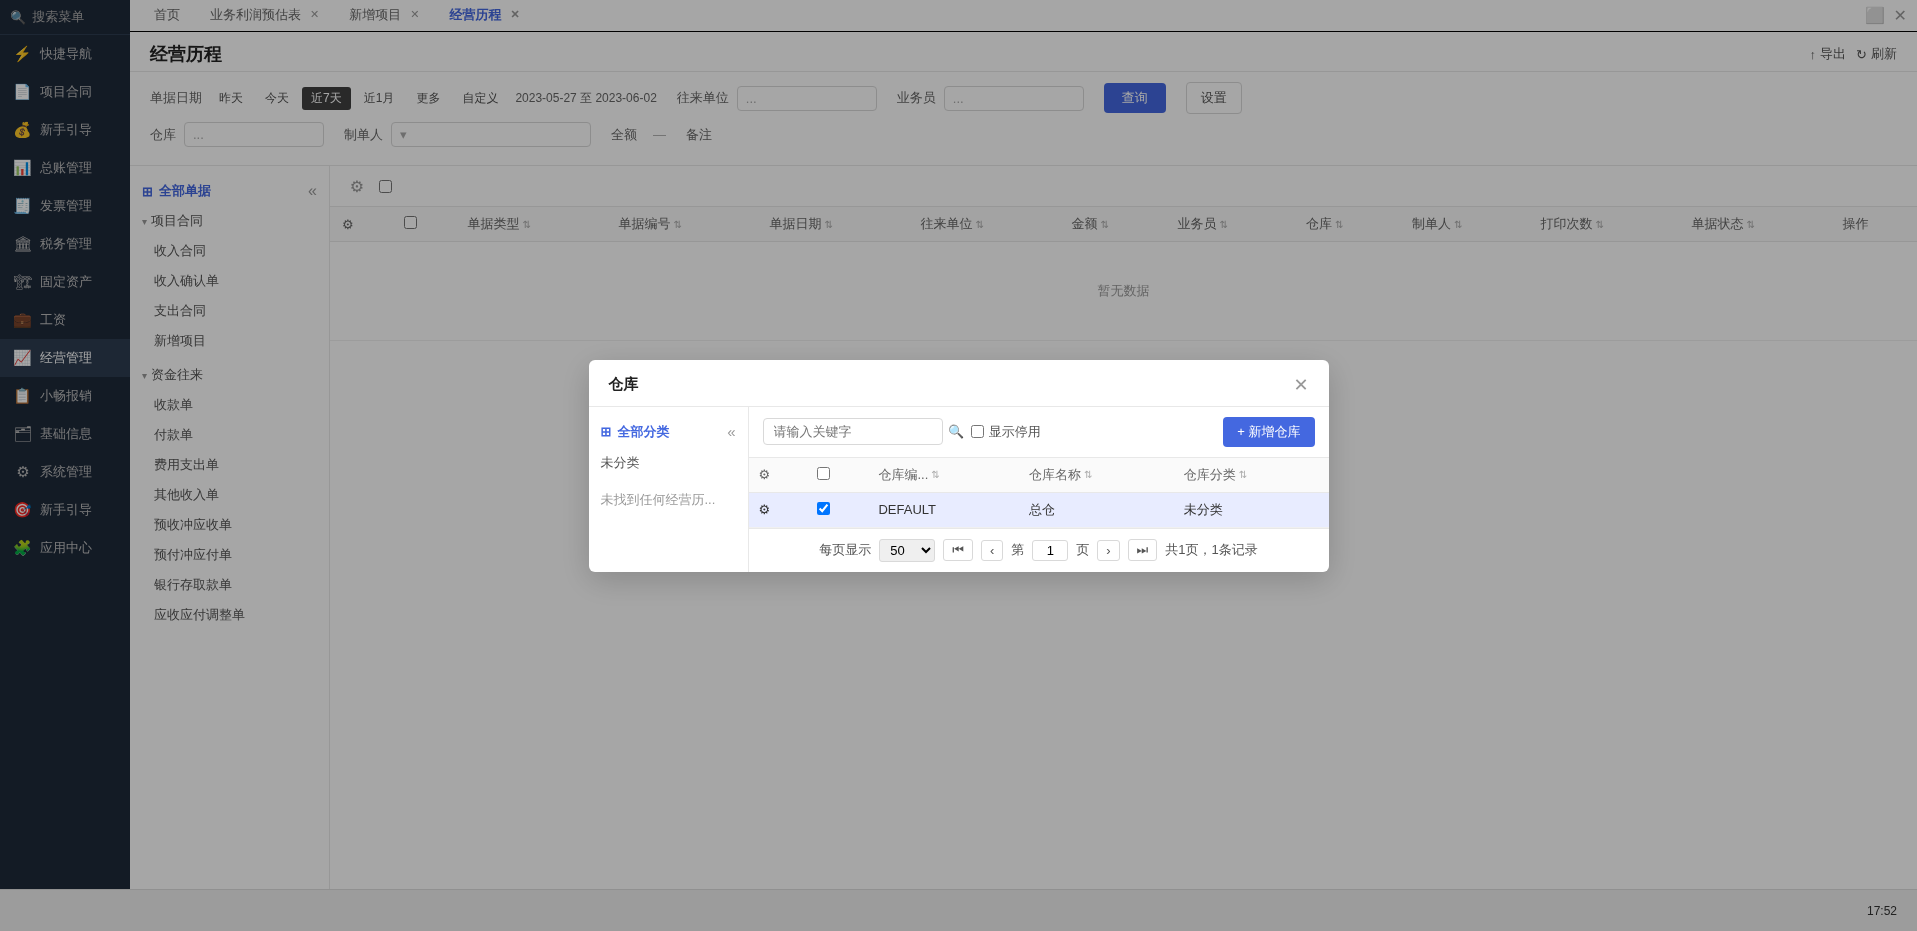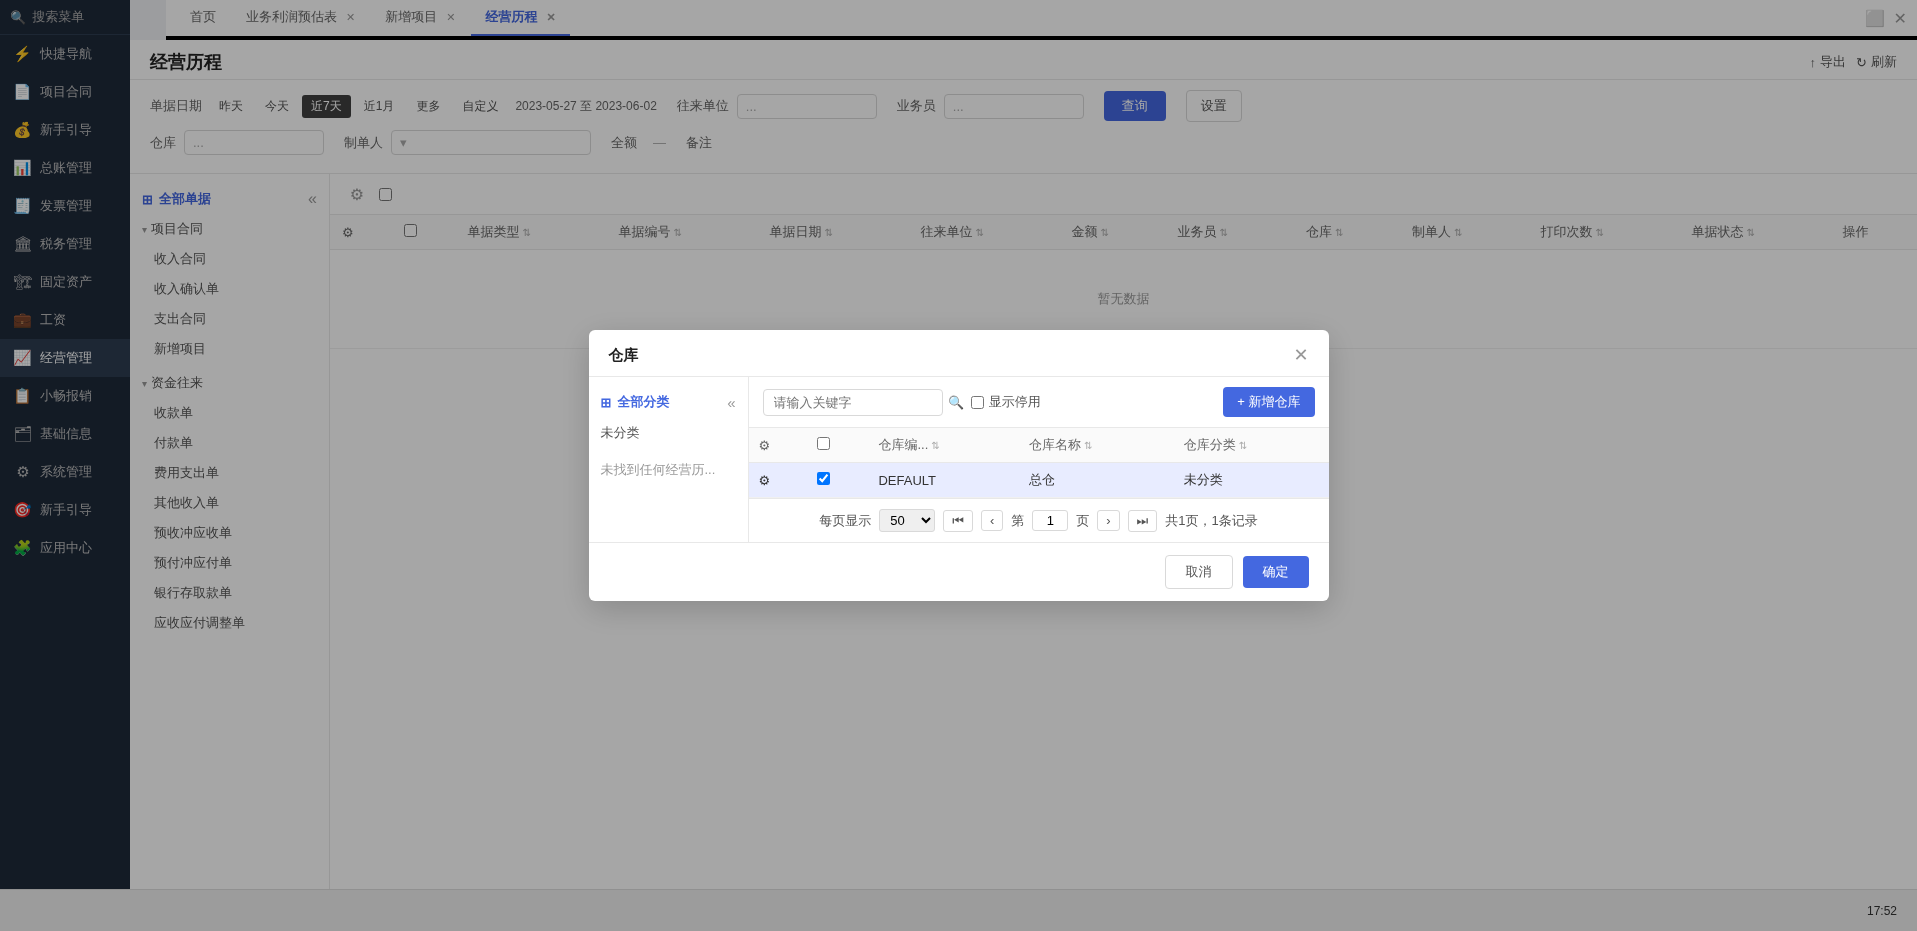--- a/index.html
+++ b/index.html
@@ -16,21 +16,21 @@
     .sidebar-item { display: flex; align-items: center; gap: 8px; padding: 10px 14px; cursor: pointer; font-size: 13px; color: #bbb; }
     .sidebar-item.active { background: #2d3d50; color: #fff; }
     .sidebar-item .icon { width: 18px; height: 18px; display: flex; align-items: center; justify-content: center; font-size: 15px; }
     .sidebar-bottom { border-top: 1px solid #2d3d50; padding: 10px; display: flex; justify-content: space-between; align-items: center; }
     .sidebar-bottom-icon { color: #aaa; font-size: 14px; cursor: pointer; }
 
     
     .main-area { flex: 1; display: flex; flex-direction: column; background: #f0f2f5; overflow: hidden; }
 
     
-    .tab-bar { background: #fff; display: flex; align-items: center; border-bottom: 4px solid #000000; padding: 0 10px; height: 40px; justify-content: space-between; margin-left: 36px; }
+    .tab-bar { background: #fff; display: flex; align-items: center; border-bottom: 1px solid #000000; padding: 0 10px; height: 32px; justify-content: space-between; }
     .tabs { display: flex; align-items: center; gap: 2px; }
     .tab { padding: 8px 14px; cursor: pointer; font-size: 13px; color: #666; border-bottom: 2px solid transparent; display: flex; align-items: center; gap: 5px; }
     .tab.active { color: #4468e0; border-bottom: 2px solid #4468e0; font-weight: bold; }
     .tab .close-x { font-size: 11px; color: #999; margin-left: 4px; }
     .tab-bar-right { display: flex; align-items: center; gap: 8px; color: #999; font-size: 16px; }
 
     
     .page-header { padding: 10px 20px 5px; display: flex; align-items: center; justify-content: space-between; background: #fff; border-bottom: 1px solid #e8e8e8; }
     .page-title { font-size: 18px; font-weight: bold; color: #222; }
     .page-actions { display: flex; gap: 10px; align-items: center; }
@@ -486,22 +486,18 @@
           <span>第</span>
           <input class="modal-page-input" type="text" value="1" style="">
           <span>页</span>
           <button class="modal-page-btn">›</button>
           <button class="modal-page-btn">⏭</button>
           <span>共1页，1条记录</span>
         </div>
       </div>
     </div>
 
-    <div class="modal-footer">
-      <button class="btn-cancel">取消</button>
-      <button class="btn-confirm">确定</button>
-    </div>
   </div>
 </div>
 
 <div class="taskbar">
   <span class="taskbar-time">17:52</span>
 </div>
 
 </body></html>

